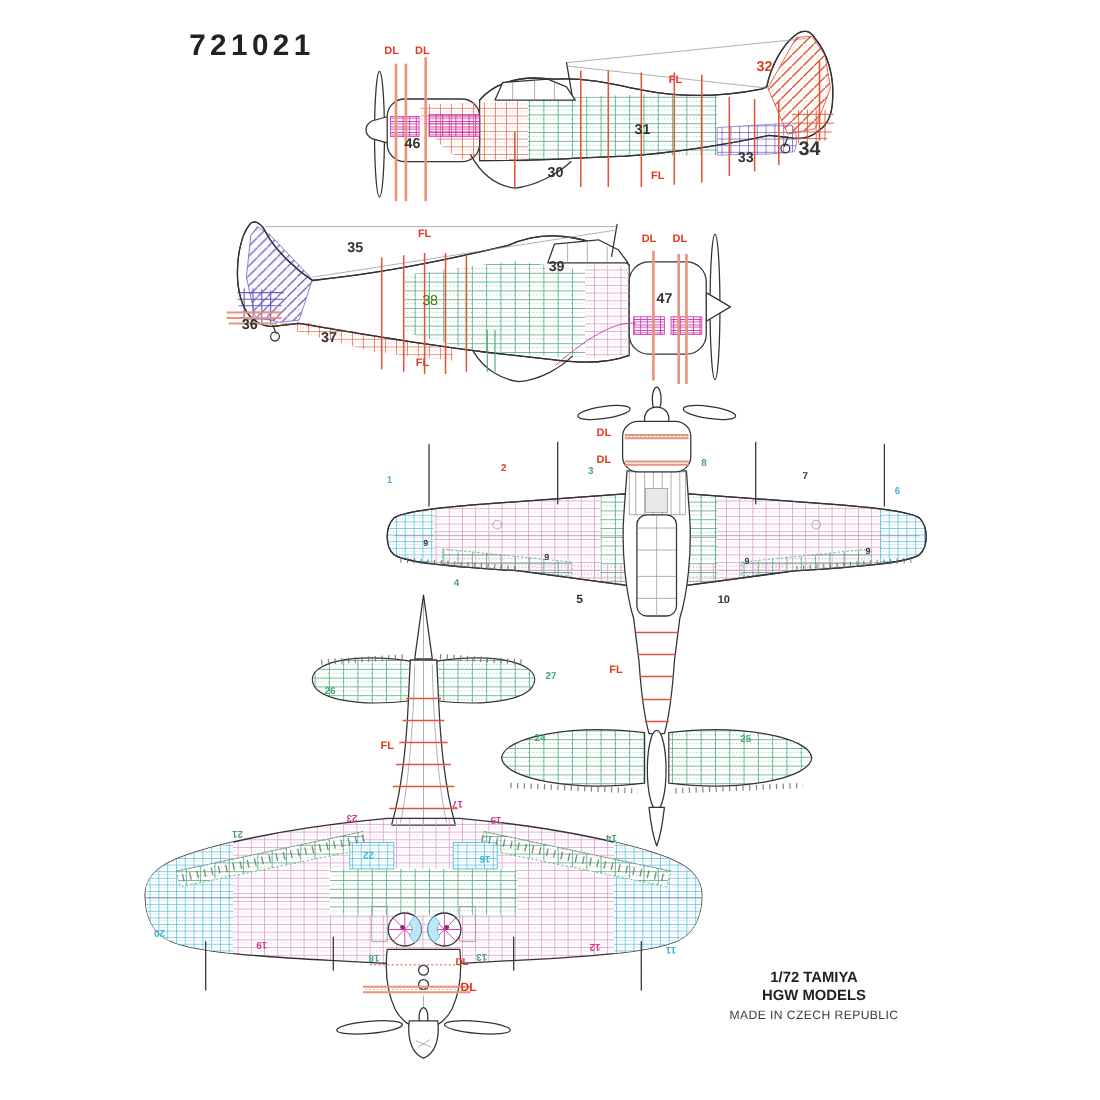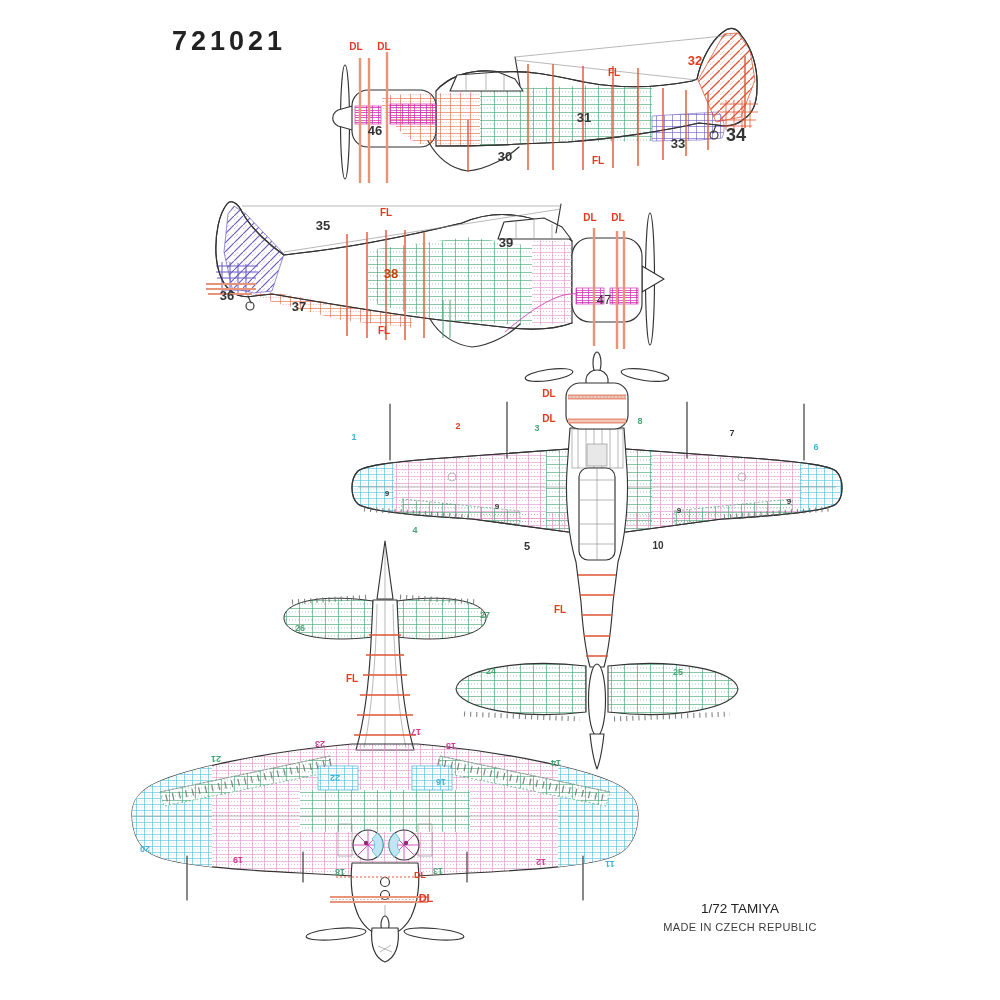--- a/index.html
+++ b/index.html
@@ -7,21 +7,21 @@
          font-family:"Liberation Sans",sans-serif;}
   #art{position:absolute;left:0;top:0;}
   #labels{position:absolute;left:0;top:0;width:1000px;height:1000px;pointer-events:none;}
   .plabel{position:absolute;transform:translate(-50%,-50%);white-space:nowrap;
           font-family:"Liberation Sans",sans-serif;line-height:1;}
   .plabel.rot{transform:translate(-50%,-50%) rotate(180deg);}
   #sheet-code{position:absolute;left:172px;top:26px;font-size:27px;font-weight:bold;
           letter-spacing:4px;color:#222;font-family:"Liberation Sans",sans-serif;}
   #footer{position:absolute;left:555px;top:880px;width:370px;text-align:center;color:#222;}
   #footer .f1{font-size:14.5px;font-weight:bold;letter-spacing:.4px;}
-  #footer .f2,#footer .f3{font-size:13.5px;font-weight:normal;margin-top:21px;}
+  #footer .f2,#footer .f3{font-size:13.5px;font-weight:bold;margin-top:1px;}
   #footer .f4{font-size:11px;color:#3c3c3c;margin-top:5px;letter-spacing:.4px;}
   
   .ink{stroke:var(--black);stroke-width:1.15;fill:none;stroke-linecap:round;stroke-linejoin:round;}
   .inkf{stroke:var(--black);stroke-width:1.15;fill:#ffffff;stroke-linejoin:round;}
   .thin{stroke:#888;stroke-width:.6;fill:none;}
   .redline{stroke:var(--red2);stroke-width:1.4;fill:none;}
   .redthin{stroke:var(--red2);stroke-width:.8;fill:none;}
   .salmon{stroke:var(--salmon);stroke-width:2.4;fill:none;}
   .salmon2{stroke:var(--salmon);stroke-width:1.8;fill:none;}
   .magr{stroke:var(--magenta);stroke-width:.8;fill:none;}
@@ -267,43 +267,43 @@
       <span class="plabel" style="left: 678px; top: 143px; color: rgb(51, 51, 51); font-size: 13px; font-weight: 600;">33</span>
       <span class="plabel" style="left: 736px; top: 135px; color: rgb(51, 51, 51); font-size: 18px; font-weight: 600;">34</span>
       <span class="plabel" style="left: 505px; top: 156px; color: rgb(51, 51, 51); font-size: 13px; font-weight: 600;">30</span>
       <span class="plabel" style="left: 598px; top: 161px; color: rgb(226, 58, 34); font-size: 10px; font-weight: bold;">FL</span>
       <span class="plabel" style="left: 386px; top: 213px; color: rgb(226, 58, 34); font-size: 10px; font-weight: bold;">FL</span>
       <span class="plabel" style="left: 590px; top: 218px; color: rgb(226, 58, 34); font-size: 10px; font-weight: bold;">DL</span>
       <span class="plabel" style="left: 618px; top: 218px; color: rgb(226, 58, 34); font-size: 10px; font-weight: bold;">DL</span>
       <span class="plabel" style="left: 323px; top: 225px; color: rgb(51, 51, 51); font-size: 13px; font-weight: 600;">35</span>
       <span class="plabel" style="left: 506px; top: 242px; color: rgb(51, 51, 51); font-size: 13px; font-weight: 600;">39</span>
       <span class="plabel" style="left: 227px; top: 271px; color: rgb(51, 51, 51); font-size: 13px; font-weight: 600; margin-top: 24px;">36</span>
-      <span class="plabel" style="left: 391px; top: 273px; color: #c2410c; font-size: 13px; font-weight: 700;">38</span>
-      <span class="plabel" style="left: 604px; top: 271px; color: rgb(51, 51, 51); font-size: 13px; font-weight: 400; margin-top: 28px;">47</span>
+      <span class="plabel" style="left: 391px; top: 273px; color: #4d7c0f; font-size: 13px; font-weight: 400;">38</span>
+      <span class="plabel" style="left: 604px; top: 271px; color: rgb(51, 51, 51); font-size: 13px; font-weight: 700;">47</span>
       <span class="plabel" style="left: 299px; top: 306px; color: rgb(51, 51, 51); font-size: 13px; font-weight: 600;">37</span>
       <span class="plabel" style="left: 384px; top: 331px; color: rgb(226, 58, 34); font-size: 10px; font-weight: bold;">FL</span>
       <span class="plabel" style="left: 549px; top: 394px; color: rgb(226, 58, 34); font-size: 10px; font-weight: bold;">DL</span>
       <span class="plabel" style="left: 549px; top: 419px; color: rgb(226, 58, 34); font-size: 10px; font-weight: bold;">DL</span>
       <span class="plabel" style="left: 640px; top: 421px; color: rgb(70, 164, 116); font-size: 9px; font-weight: 600;">8</span>
       <span class="plabel" style="left: 458px; top: 426px; color: rgb(226, 58, 34); font-size: 9px; font-weight: 600;">2</span>
       <span class="plabel" style="left: 537px; top: 428px; color: rgb(70, 164, 116); font-size: 9px; font-weight: 600;">3</span>
       <span class="plabel" style="left: 732px; top: 433px; color: rgb(51, 51, 51); font-size: 9px; font-weight: 600;">7</span>
       <span class="plabel" style="left: 354px; top: 437px; color: rgb(63, 179, 216); font-size: 9px; font-weight: 600;">1</span>
       <span class="plabel" style="left: 816px; top: 447px; color: rgb(63, 179, 216); font-size: 9px; font-weight: 600;">6</span>
       <span class="plabel" style="left: 387px; top: 494px; color: rgb(51, 51, 51); font-size: 8px; font-weight: 600;">9</span>
       <span class="plabel" style="left: 497px; top: 507px; color: rgb(51, 51, 51); font-size: 8px; font-weight: 600;">9</span>
       <span class="plabel" style="left: 679px; top: 511px; color: rgb(51, 51, 51); font-size: 8px; font-weight: 600;">9</span>
       <span class="plabel" style="left: 789px; top: 502px; color: rgb(51, 51, 51); font-size: 8px; font-weight: 600;">9</span>
       <span class="plabel" style="left: 415px; top: 530px; color: rgb(70, 164, 116); font-size: 9px; font-weight: 600;">4</span>
       <span class="plabel" style="left: 527px; top: 546px; color: rgb(51, 51, 51); font-size: 11px; font-weight: 600;">5</span>
       <span class="plabel" style="left: 658px; top: 546px; color: rgb(51, 51, 51); font-size: 10px; font-weight: 600; text-align: right;">10</span>
       <span class="plabel" style="left: 560px; top: 610px; color: rgb(226, 58, 34); font-size: 10px; font-weight: bold;">FL</span>
       <span class="plabel" style="left: 491px; top: 671px; color: rgb(70, 164, 116); font-size: 9px; font-weight: 600;">24</span>
       <span class="plabel" style="left: 678px; top: 672px; color: rgb(70, 164, 116); font-size: 9px; font-weight: 600;">25</span>
-      <span class="plabel" style="left: 485px; top: 615px; color: rgb(70, 164, 116); font-size: 9px; font-weight: 600;">27</span>
+      <span class="plabel" style="left: 501px; top: 615px; color: rgb(70, 164, 116); font-size: 9px; font-weight: 600;">27</span>
       <span class="plabel" style="left: 300px; top: 628px; color: rgb(70, 164, 116); font-size: 9px; font-weight: 600;">26</span>
       <span class="plabel" style="left: 352px; top: 679px; color: rgb(226, 58, 34); font-size: 10px; font-weight: bold;">FL</span>
       <span class="plabel rot" style="left: 416px; top: 731px; color: rgb(210, 58, 143); font-size: 9px; font-weight: 600;">17</span>
       <span class="plabel rot" style="left: 320px; top: 743px; color: rgb(210, 58, 143); font-size: 9px; font-weight: 600;">23</span>
       <span class="plabel rot" style="left: 451px; top: 745px; color: rgb(210, 58, 143); font-size: 9px; font-weight: 600;">15</span>
       <span class="plabel rot" style="left: 216px; top: 758px; color: rgb(70, 164, 116); font-size: 9px; font-weight: 600;">21</span>
       <span class="plabel rot" style="left: 556px; top: 762px; color: rgb(70, 164, 116); font-size: 9px; font-weight: 600;">14</span>
       <span class="plabel rot" style="left: 335px; top: 777px; color: rgb(63, 179, 216); font-size: 9px; font-weight: 600;">22</span>
       <span class="plabel rot" style="left: 441px; top: 781px; color: rgb(63, 179, 216); font-size: 9px; font-weight: 600;">16</span>
       <span class="plabel rot" style="left: 145px; top: 848px; color: rgb(63, 179, 216); font-size: 9px; font-weight: 600;">20</span>
@@ -311,15 +311,16 @@
       <span class="plabel rot" style="left: 541px; top: 861px; color: rgb(210, 58, 143); font-size: 9px; font-weight: 600;">12</span>
       <span class="plabel rot" style="left: 610px; top: 863px; color: rgb(63, 179, 216); font-size: 9px; font-weight: 600;">11</span>
       <span class="plabel rot" style="left: 340px; top: 871px; color: rgb(70, 164, 116); font-size: 9px; font-weight: 600;">18</span>
       <span class="plabel rot" style="left: 438px; top: 870px; color: rgb(70, 164, 116); font-size: 9px; font-weight: 600;">13</span>
       <span class="plabel" style="left: 420px; top: 875px; color: rgb(226, 58, 34); font-size: 9px; font-weight: bold;">DL</span>
       <span class="plabel" style="left: 426px; top: 898px; color: rgb(226, 58, 34); font-size: 11px; font-weight: bold;">DL</span>
     </div>
 
   <div id="footer">
     <div class="f2">1/72 TAMIYA</div>
+    <div class="f3">HGW MODELS</div>
     <div class="f4">MADE IN CZECH REPUBLIC</div>
   </div>
 </div>
 
 </body></html>

